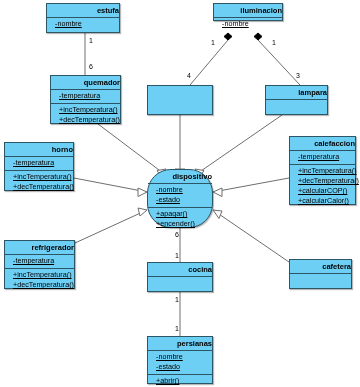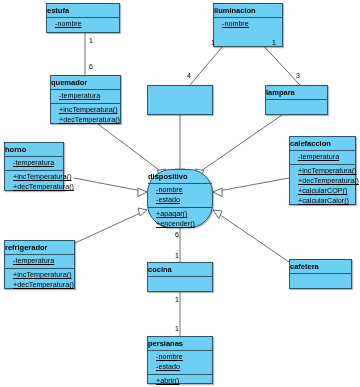--- a/index.html
+++ b/index.html
@@ -24,25 +24,25 @@
   }
   .uml-class {
     position: absolute;
     box-sizing: border-box;
     border: 1px solid #2c5566;
     background: #6ecff5;
     box-shadow: 1px 1px 1px rgba(0,0,0,0.28);
     z-index: 5;
   }
   .uml-name {
-    text-align: left;
+    text-align: right;
     font-weight: bold;
     font-size: 7.5px;
     line-height: 11px;
-    padding: 1px 12px 1px 0;
+    padding: 1px 0 1px 0;
     border-bottom: 1px solid #2c5566;
     color: #000000;
     white-space: nowrap;
     overflow: hidden;
   }
   .uml-compartment {
     border-bottom: 1px solid #2c5566;
     padding: 1px 3px 2px 8px;
     text-decoration: underline;
   }
@@ -108,21 +108,21 @@
     <line x1="180" y1="292" x2="180" y2="336" stroke="#6e6e6e" stroke-width="1"></line>
   </svg>
 
   <div class="uml-class" style="left:46px; top:3px; width:74px; height:30px;">
     <div class="uml-name">estufa</div>
     <div class="uml-compartment last">
       <div class="uml-member">-nombre</div>
     </div>
   </div>
 
-  <div class="uml-class" style="left:213px; top:3px; width:70px; height:44px;">
+  <div class="uml-class" style="left:213px; top:3px; width:70px; height:18px;">
     <div class="uml-name">iluminacion</div>
     <div class="uml-compartment last">
       <div class="uml-member">-nombre</div>
     </div>
   </div>
 
   <div class="uml-class" style="left:50px; top:75px; width:71px; height:49px;">
     <div class="uml-name">quemador</div>
     <div class="uml-compartment">
       <div class="uml-member">-temperatura</div>
@@ -135,21 +135,21 @@
 
   <div class="uml-class" style="left:147px; top:85px; width:66px; height:30px;">
     <div class="uml-compartment last empty"></div>
   </div>
 
   <div class="uml-class" style="left:265px; top:85px; width:63px; height:30px;">
     <div class="uml-name">lampara</div>
     <div class="uml-compartment last empty"></div>
   </div>
 
-  <div class="uml-class" style="left:4px; top:142px; width:60px; height:49px;">
+  <div class="uml-class" style="left:4px; top:142px; width:70px; height:49px;">
     <div class="uml-name">horno</div>
     <div class="uml-compartment">
       <div class="uml-member">-temperatura</div>
     </div>
     <div class="uml-compartment last">
       <div class="uml-member">+incTemperatura()</div>
       <div class="uml-member">+decTemperatura()</div>
     </div>
   </div>
 

